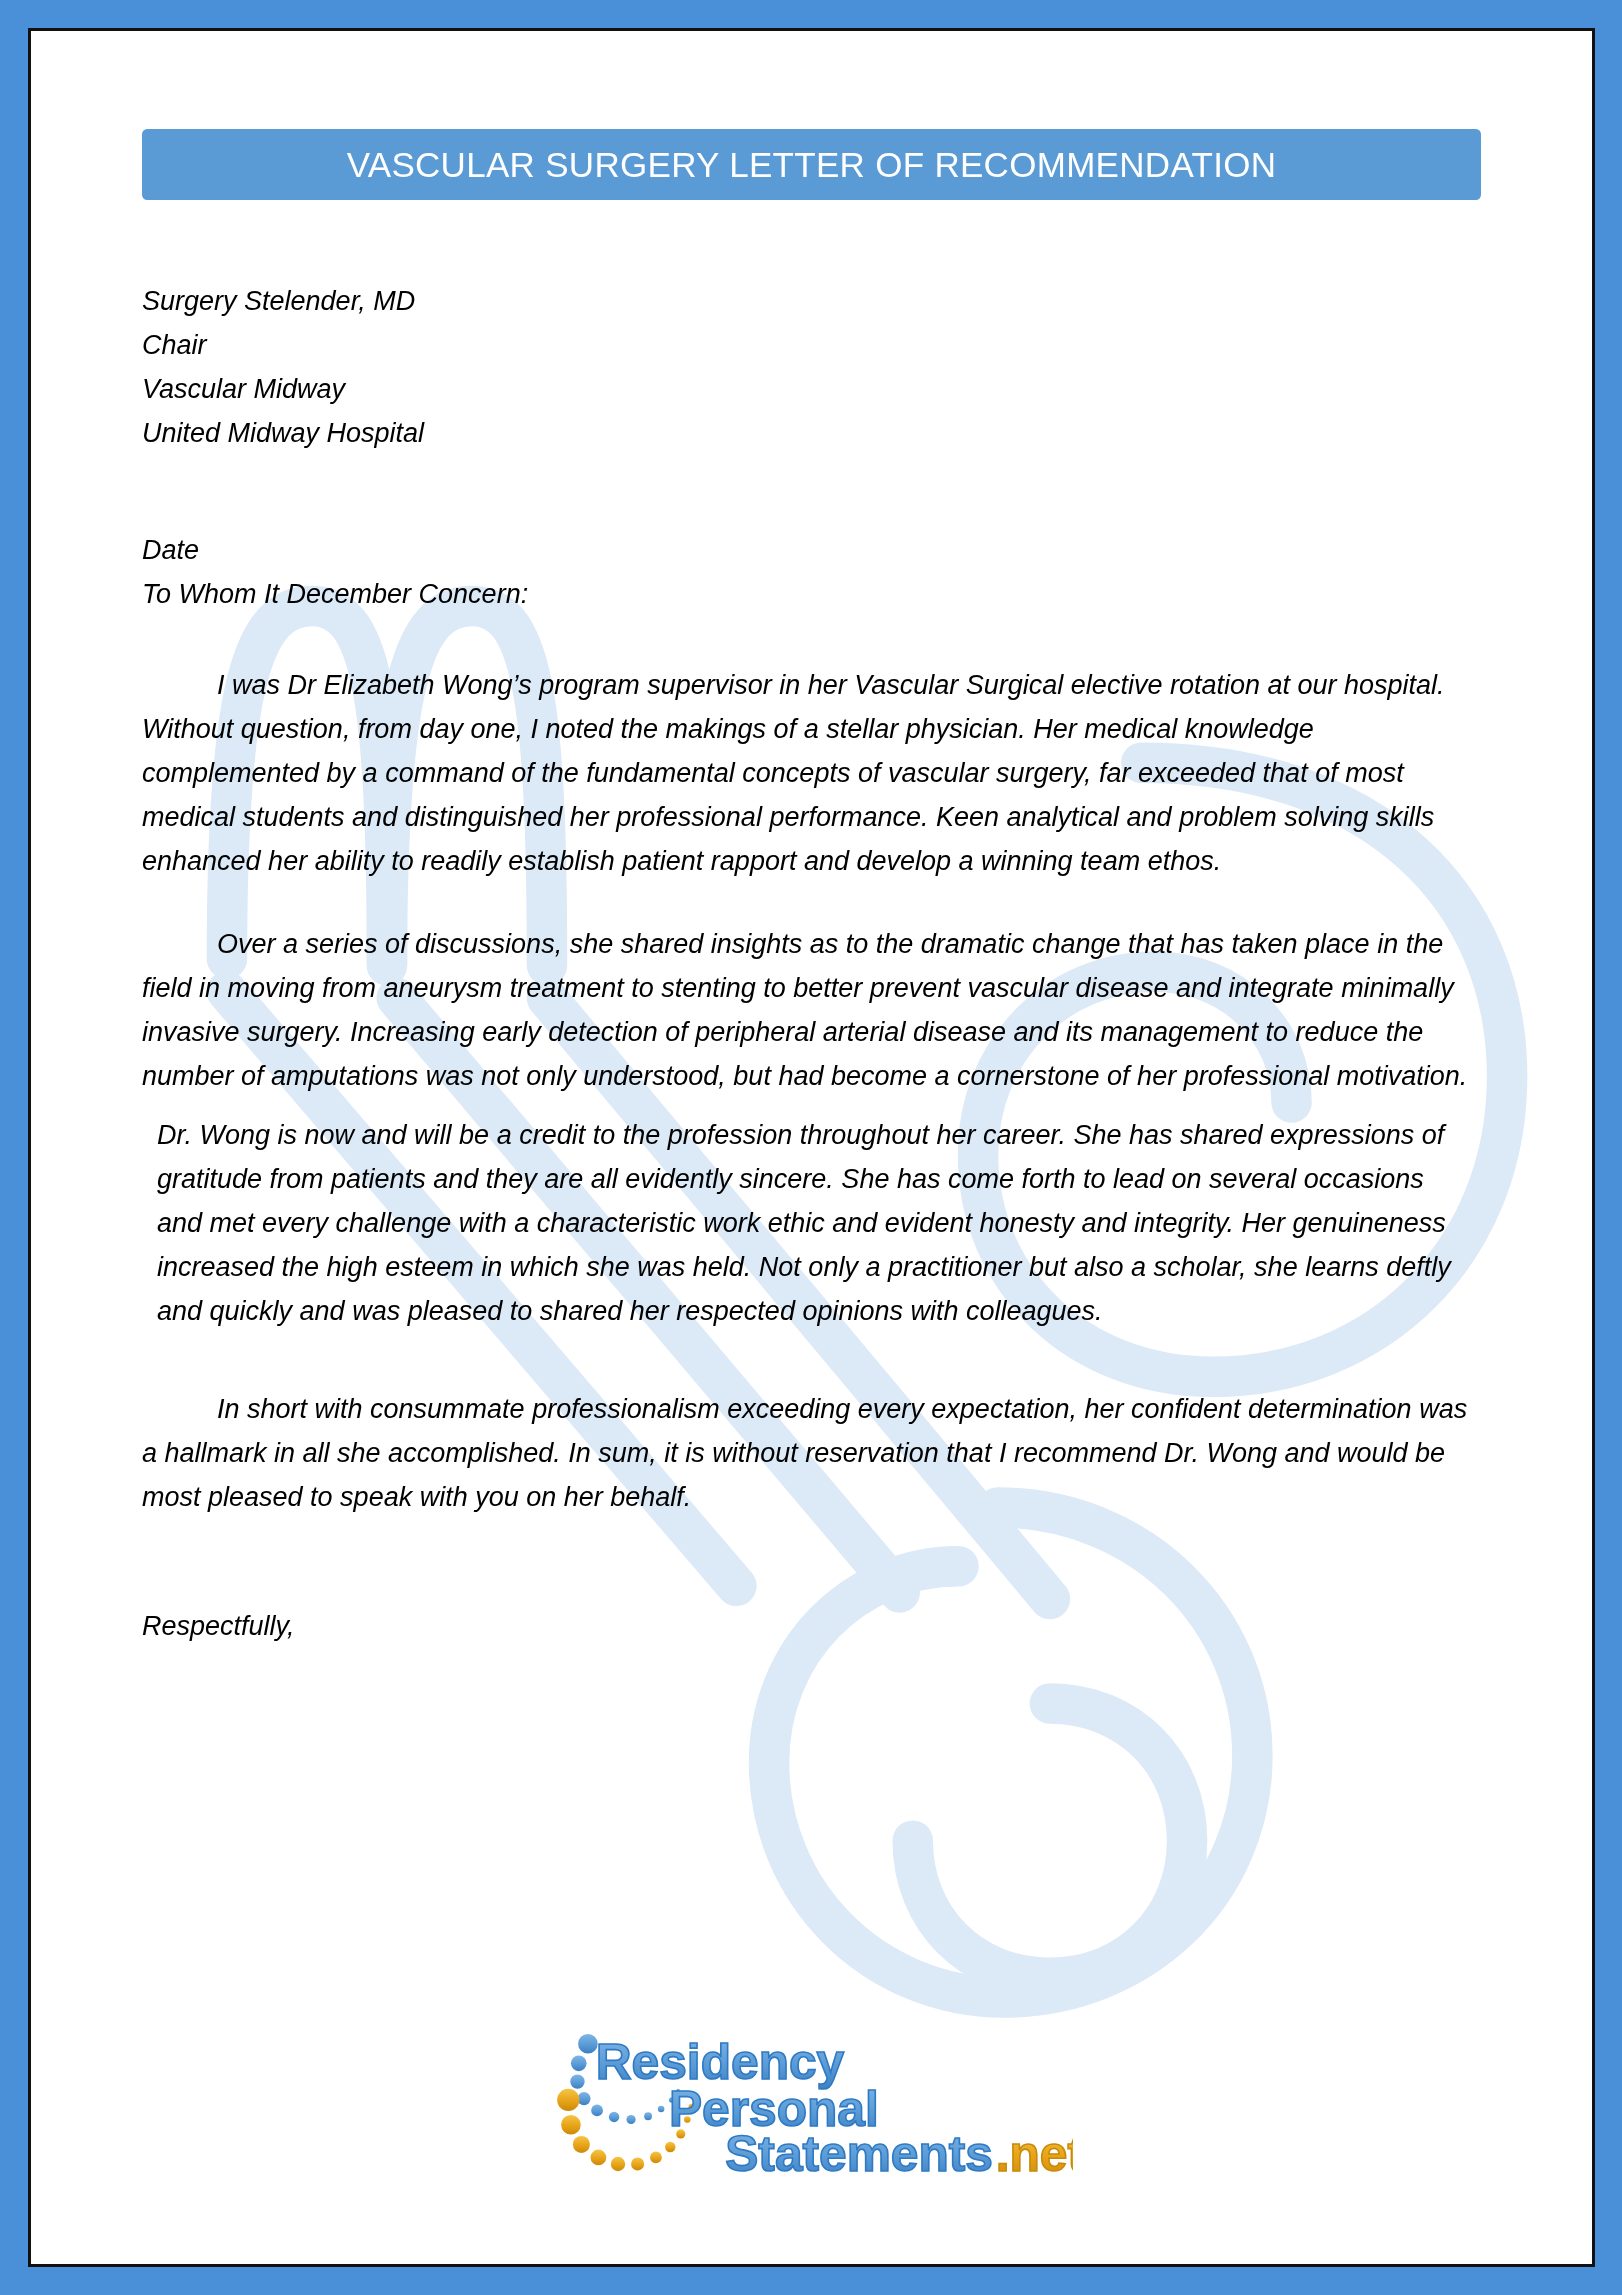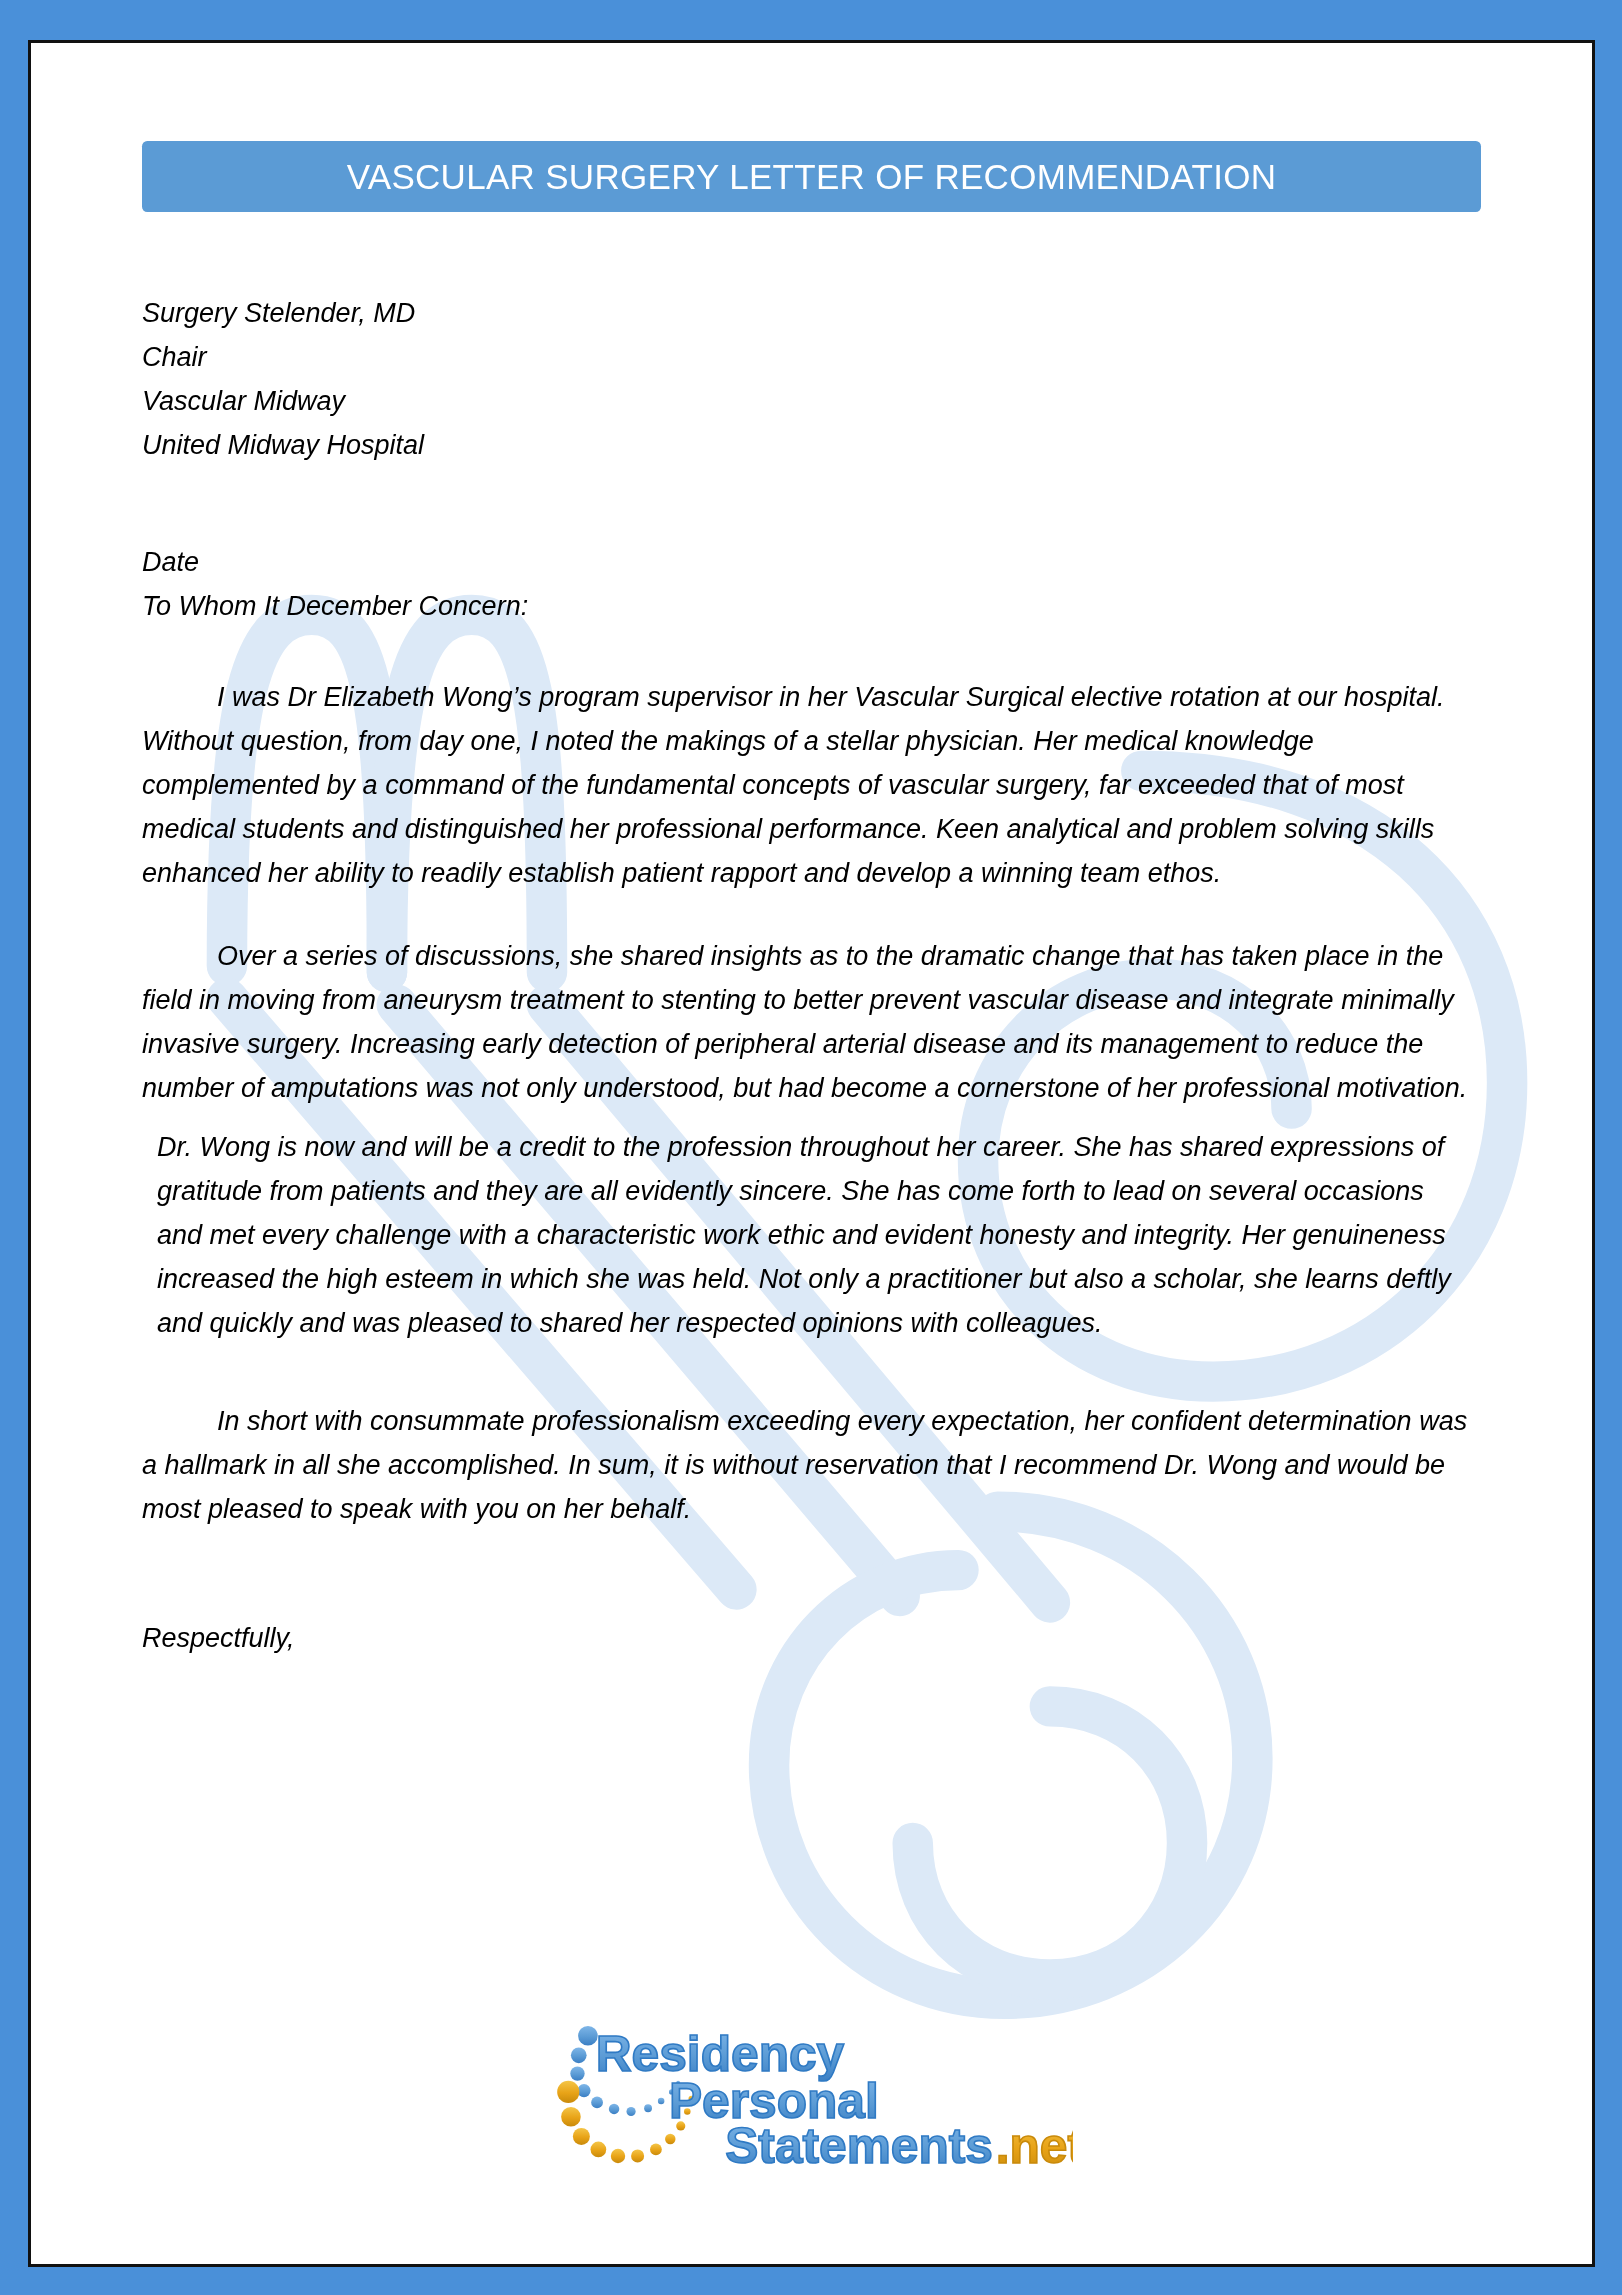--- a/index.html
+++ b/index.html
@@ -12,21 +12,21 @@
     font-family: "Liberation Sans", sans-serif;
   }
 
   
   .page-frame {
     position: relative;
     width: 1623px;
     height: 2295px;
     background: #4a90d9;
     box-sizing: border-box;
-    padding: 40px 28px 28px 28px;
+    padding: 28px 28px 28px 28px;
     overflow: hidden;
   }
 
   .page-sheet {
     position: relative;
     width: 100%;
     height: 100%;
     background: #ffffff;
     border: 3.3px solid #111111;
     box-sizing: border-box;
@@ -99,21 +99,21 @@
   .para-noindent {
     margin: 15px;
     text-indent: 0;
     font-style: italic;
   }
 
   
   .footer {
     position: absolute;
     left: 0;
-    bottom: 92px;
+    bottom: 84px;
     width: 100%;
     display: flex;
     align-items: center;
     justify-content: center;
     z-index: 3;
   }
 
   .logo {
     position: relative;
     width: 523px;

